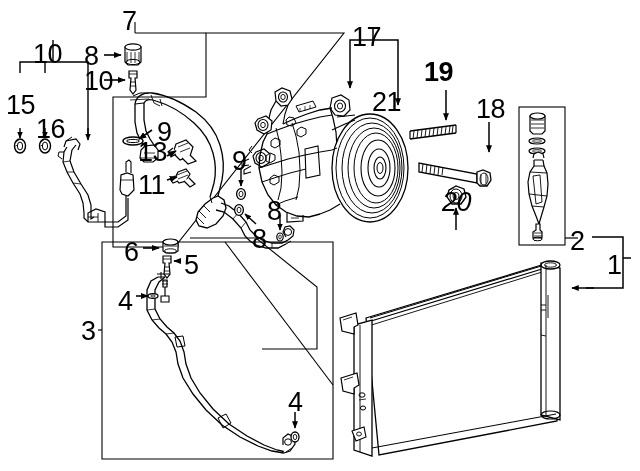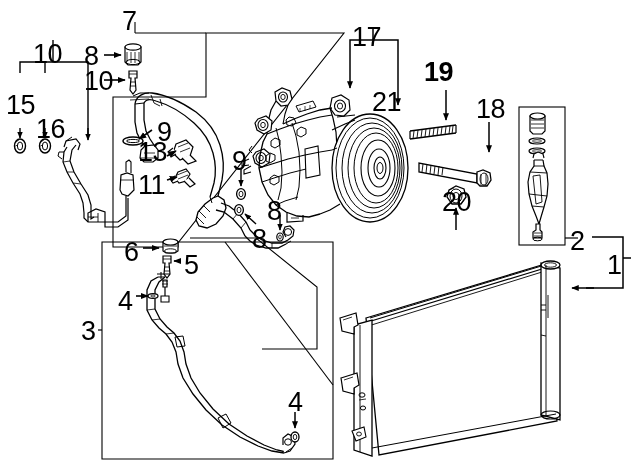--- a/index.html
+++ b/index.html
@@ -428,21 +428,21 @@
   <div class="callout" style="left:424px; top:59px;font-weight:bold;">19</div>
   <div class="callout" style="left:84px;  top:68px;">10</div>
   <div class="callout" style="left:372px; top:89px;">21</div>
   <div class="callout" style="left:476px; top:96px;text-align:right;">18</div>
   <div class="callout" style="left:6px;   top:92px;">15</div>
   <div class="callout" style="left:36px;  top:116px;">16</div>
   <div class="callout" style="left:157px; top:119px;">9</div>
   <div class="callout" style="left:138px; top:131px;margin-top:8px;">13</div>
   <div class="callout" style="left:232px; top:148px;">9</div>
   <div class="callout" style="left:138px; top:172px;text-align:right;">11</div>
-  <div class="callout" style="left:442px; top:189px;">20</div>
+  <div class="callout" style="left:442px; top:189px;font-style:italic;">20</div>
   <div class="callout" style="left:267px; top:198px;">8</div>
   <div class="callout" style="left:252px; top:226px;">8</div>
   <div class="callout" style="left:570px; top:228px;">2</div>
   <div class="callout" style="left:124px; top:239px;">6</div>
   <div class="callout" style="left:607px; top:252px;">1</div>
   <div class="callout" style="left:184px; top:252px;">5</div>
   <div class="callout" style="left:118px; top:288px;">4</div>
   <div class="callout" style="left:81px;  top:318px;">3</div>
   <div class="callout" style="left:288px; top:389px;">4</div>
 

